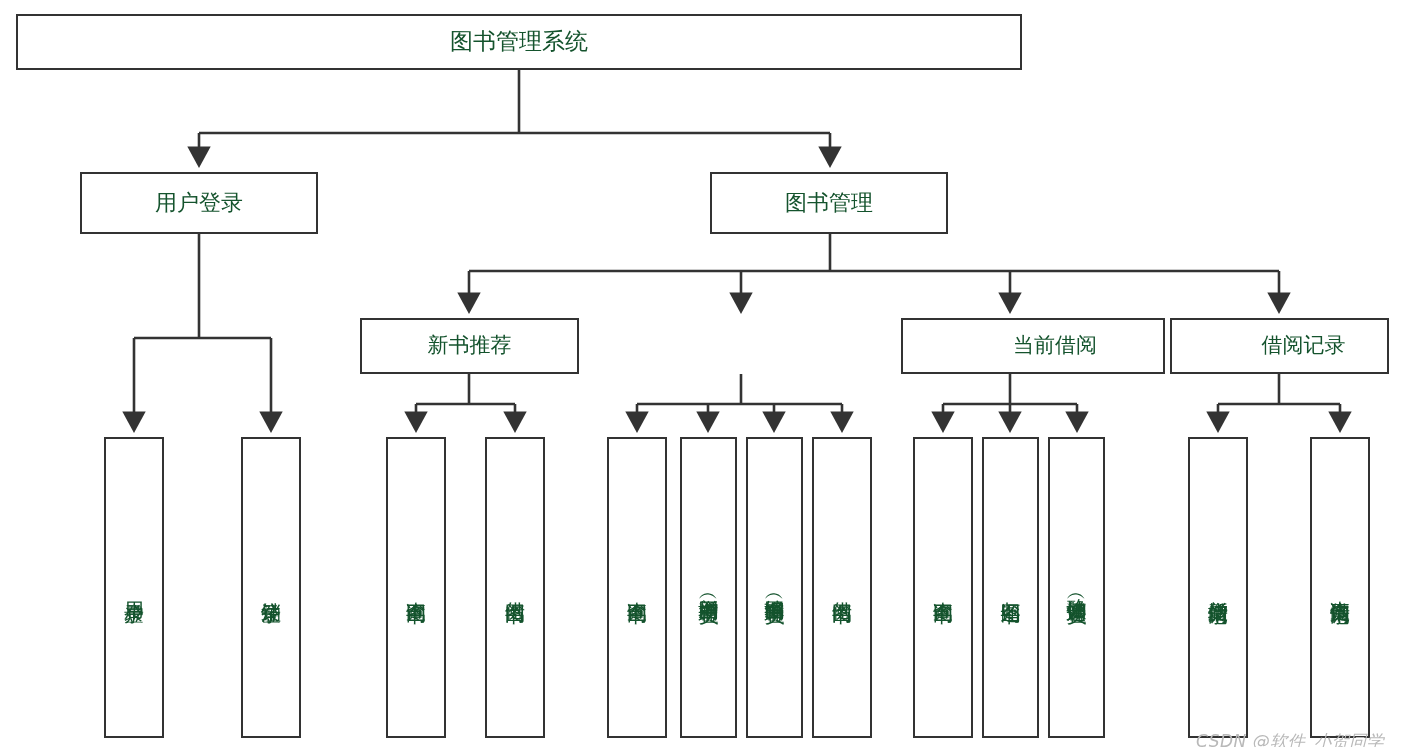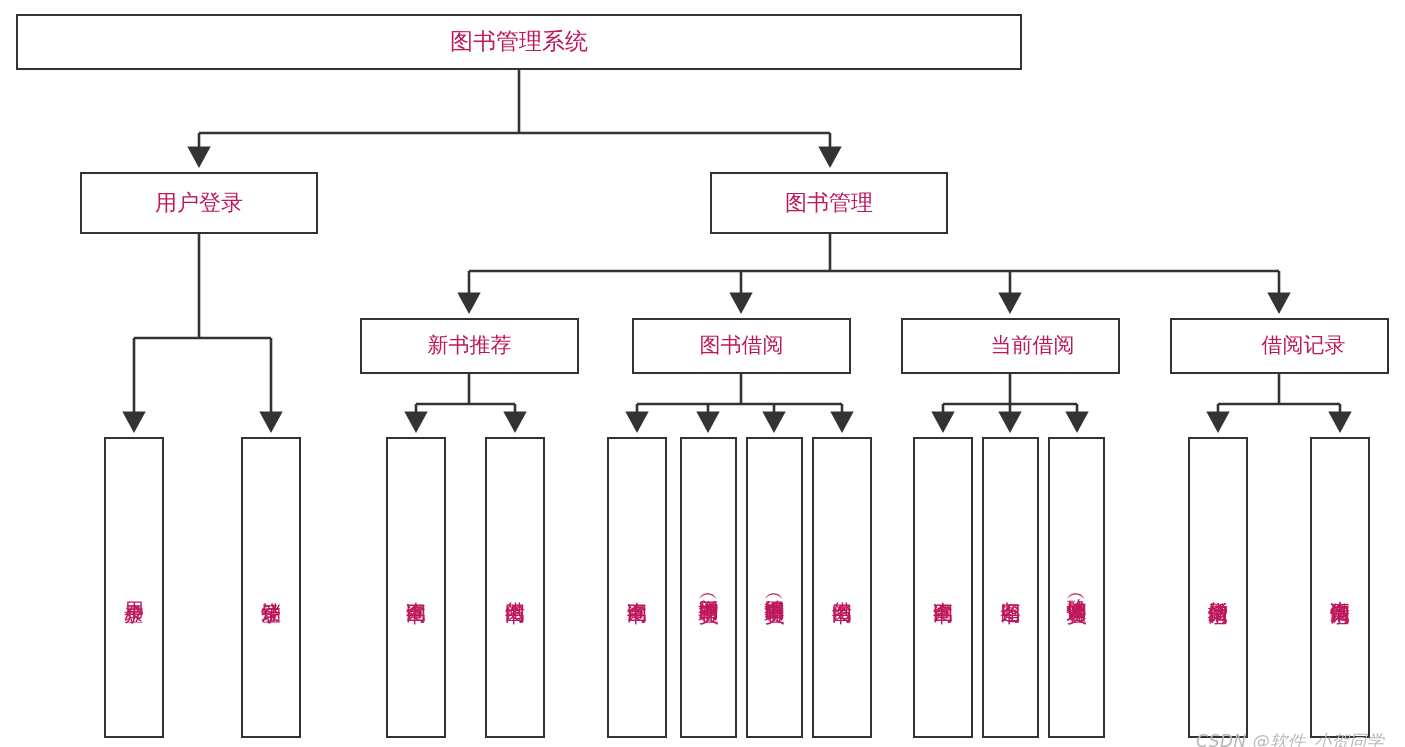--- a/index.html
+++ b/index.html
@@ -27,21 +27,21 @@
     pointer-events: none;
   }
   .node {
     position: absolute;
     box-sizing: border-box;
     background: #ffffff;
     border: 2px solid #333333;
     display: flex;
     align-items: center;
     justify-content: center;
-    color: #be185d;
+    color: #14532d;
   }
   .node.horizontal .label {
     writing-mode: horizontal-tb;
     white-space: nowrap;
     line-height: 1.1;
   }
   .node.vertical {
     align-items: center;
     justify-content: center;
   }
@@ -127,24 +127,21 @@
   <div class="node lvl2 horizontal" style="left:80px; top:172px; width:238px; height:62px;">
     <span class="label">用户登录</span>
   </div>
   <div class="node lvl2 horizontal" style="left:710px; top:172px; width:238px; height:62px;align-items:center;">
     <span class="label">图书管理</span>
   </div>
 
   <div class="node lvl3 horizontal" style="left:360px; top:318px; width:219px; height:56px;">
     <span class="label">新书推荐</span>
   </div>
-  <div class="node lvl3 horizontal" style="left:632px; top:318px; width:219px; height:56px;">
-    <span class="label">图书借阅</span>
-  </div>
-  <div class="node lvl3 horizontal" style="left:901px; top:318px; width:219px; height:56px;padding-left:44px;">
+  <div class="node lvl3 horizontal" style="left:901px; top:318px; width:264px; height:56px;padding-left:44px;">
     <span class="label">当前借阅</span>
   </div>
   <div class="node lvl3 horizontal" style="left:1170px; top:318px; width:219px; height:56px;padding-left:48px;">
     <span class="label">借阅记录</span>
   </div>
 
   <div class="node leaf vertical" style="left:104px; top:437px; width:60px; height:301px;">
     <span class="label">用户登录</span>
   </div>
   <div class="node leaf vertical" style="left:241px; top:437px; width:60px; height:301px;">

